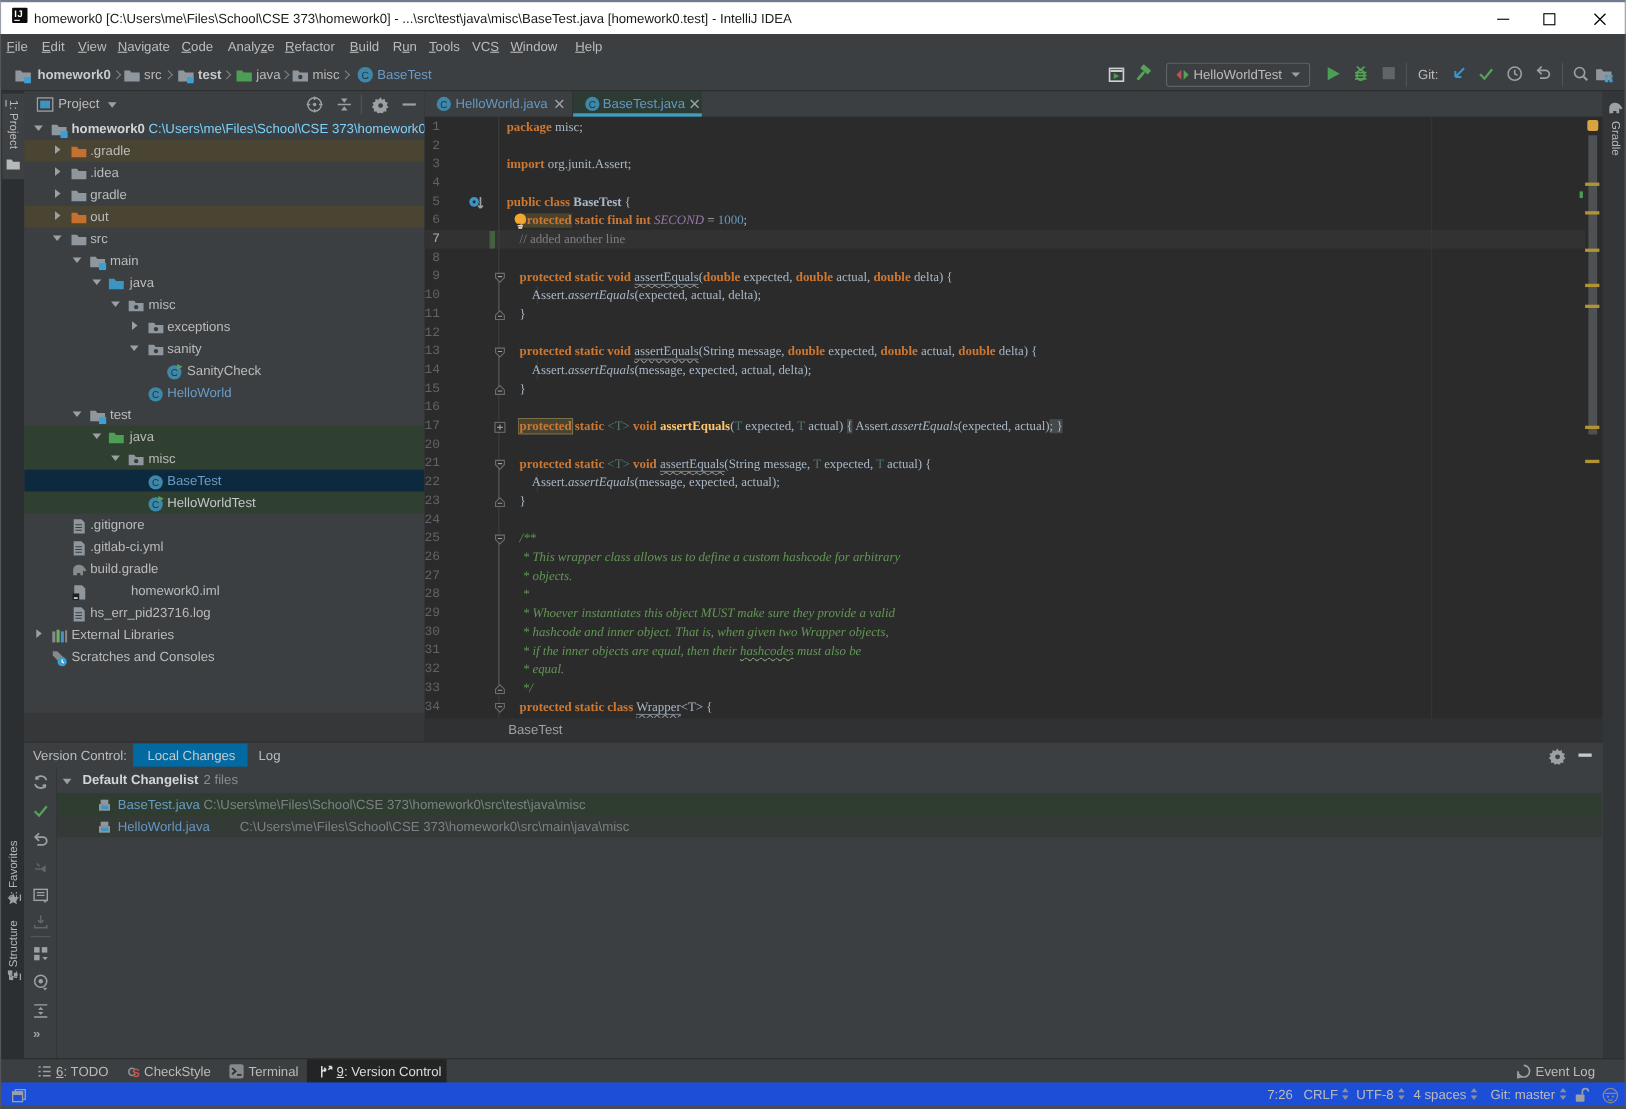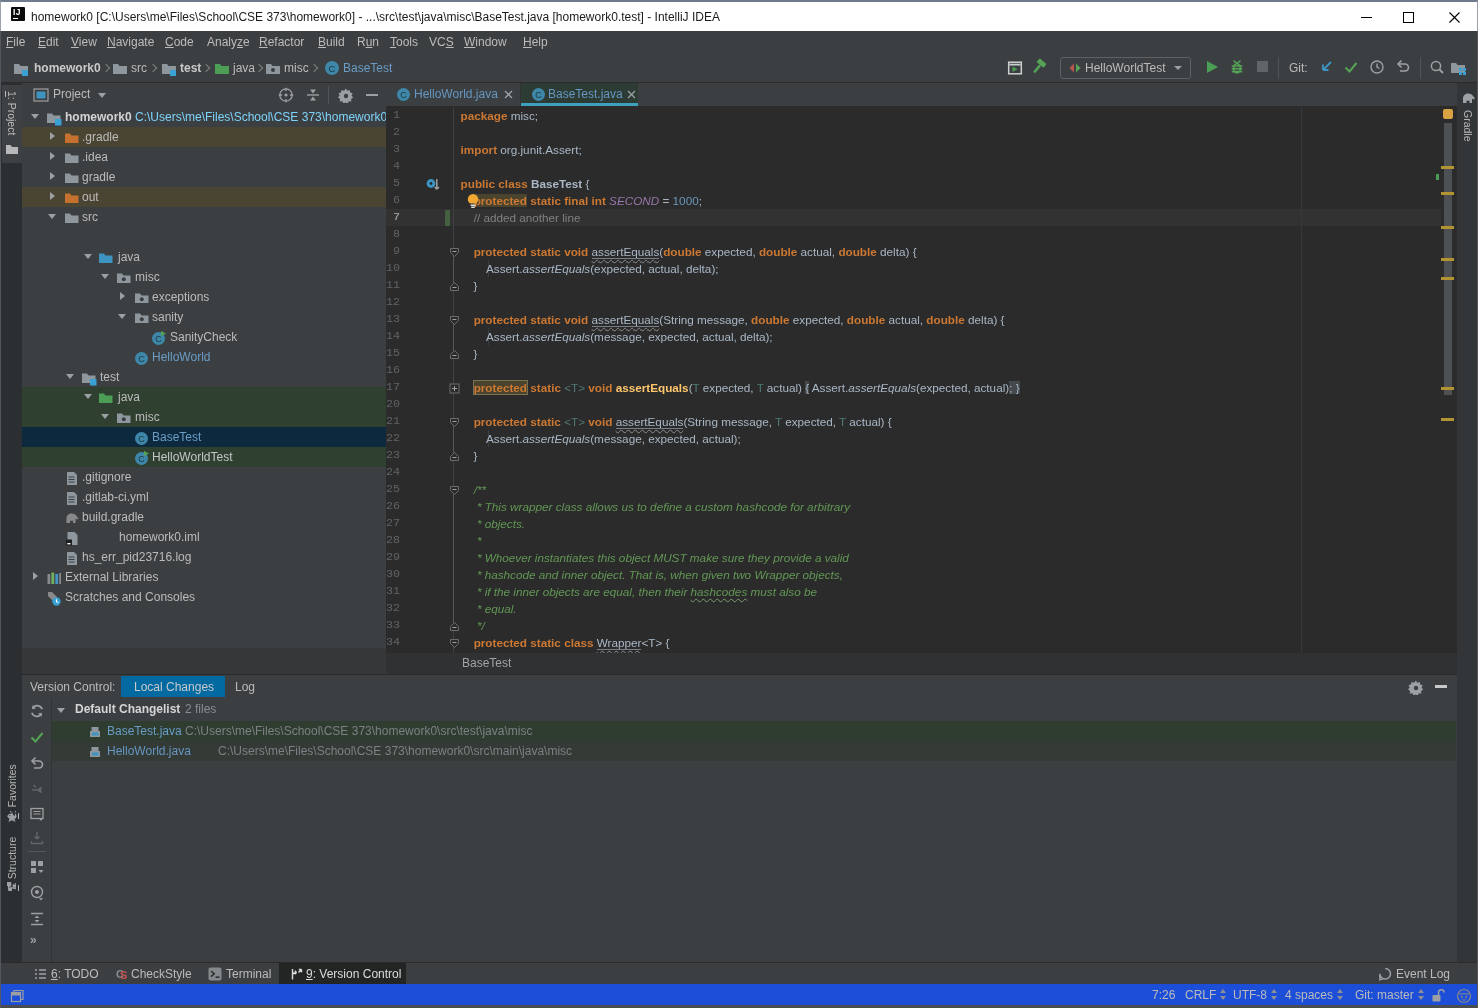--- a/index.html
+++ b/index.html
@@ -1,18 +1,18 @@
 <!DOCTYPE html>
 <html><head><meta charset="utf-8">
 <style>
 html,body{margin:0;padding:0;width:1478px;height:1008px;overflow:hidden;background:#3c3f41;}
 *{box-sizing:border-box;}
 body{font-family:"Liberation Sans",sans-serif;font-size:12px;color:#bbbbbb;}
 .abs{position:absolute;}
-pre{margin:0;font-family:Liberation Sans, sans-serif;}
+pre{margin:0;font-family:Liberation Serif, serif;}
 
 #title{position:absolute;left:0;top:0;width:1478px;height:31px;background:#ffffff;color:#1b1b1b;border-top:2px solid #707c8e;border-left:1px solid #9aa1a9;border-right:1px solid #9aa1a9;}
 #ijicon{position:absolute;left:10px;top:5px;width:14px;height:14px;background:#0b0b0b;border-radius:1px;}
 #ijicon span{position:absolute;left:2px;top:0px;color:#fff;font-size:8.5px;font-weight:bold;letter-spacing:0.5px;}
 #ijicon i{position:absolute;left:2px;bottom:2px;width:4.5px;height:1.3px;background:#fff;}
 #ttext{position:absolute;left:30px;top:8px;color:#1b1b1b;font-size:12px;white-space:nowrap;}
 
 .wbtn{position:absolute;top:0;width:45px;height:31px;}
 
 #menubar{position:absolute;left:0;top:31px;width:1478px;height:23px;background:#3c3f41;}
@@ -273,20 +273,28 @@
         <path d="M1 3.5 h5 l1.5 2 H14.5 v7.5 H1 z" fill="#c4702e"></path>
       </svg>
       <span class="tlbl" style="left:60px;color:#bbbbbb;">out</span>
     </div>
 <div class="trow" style="top:124px;">
       <span class="tri-d" style="left:26px"></span>
       <svg class="ticon" style="left:42px" width="17" height="17">
         <path d="M1 3.5 h5 l1.5 2 H14.5 v7.5 H1 z" fill="#8e979e"></path>
       </svg>
       <span class="tlbl" style="left:60px;color:#bbbbbb;">src</span>
+    </div>
+<div class="trow" style="top:144px;">
+      <span class="tri-d" style="left:44px"></span>
+      <svg class="ticon" style="left:59px" width="17" height="17">
+        <path d="M1 3.5 h5 l1.5 2 H14.5 v7.5 H1 z" fill="#8e979e"></path>
+        <rect x="9" y="9" width="6.5" height="6.5" fill="#3ba0d3"></rect>
+      </svg>
+      <span class="tlbl" style="left:78px;color:#bbbbbb;">main</span>
     </div>
 <div class="trow" style="top:164px;">
       <span class="tri-d" style="left:62px"></span>
       <svg class="ticon" style="left:76px" width="17" height="17">
         <path d="M1 3.5 h5 l1.5 2 H14.5 v7.5 H1 z" fill="#3e94c0"></path>
       </svg>
       <span class="tlbl" style="left:96px;color:#bbbbbb;">java</span>
     </div>
 <div class="trow" style="top:184px;">
       <span class="tri-d" style="left:79px"></span>

